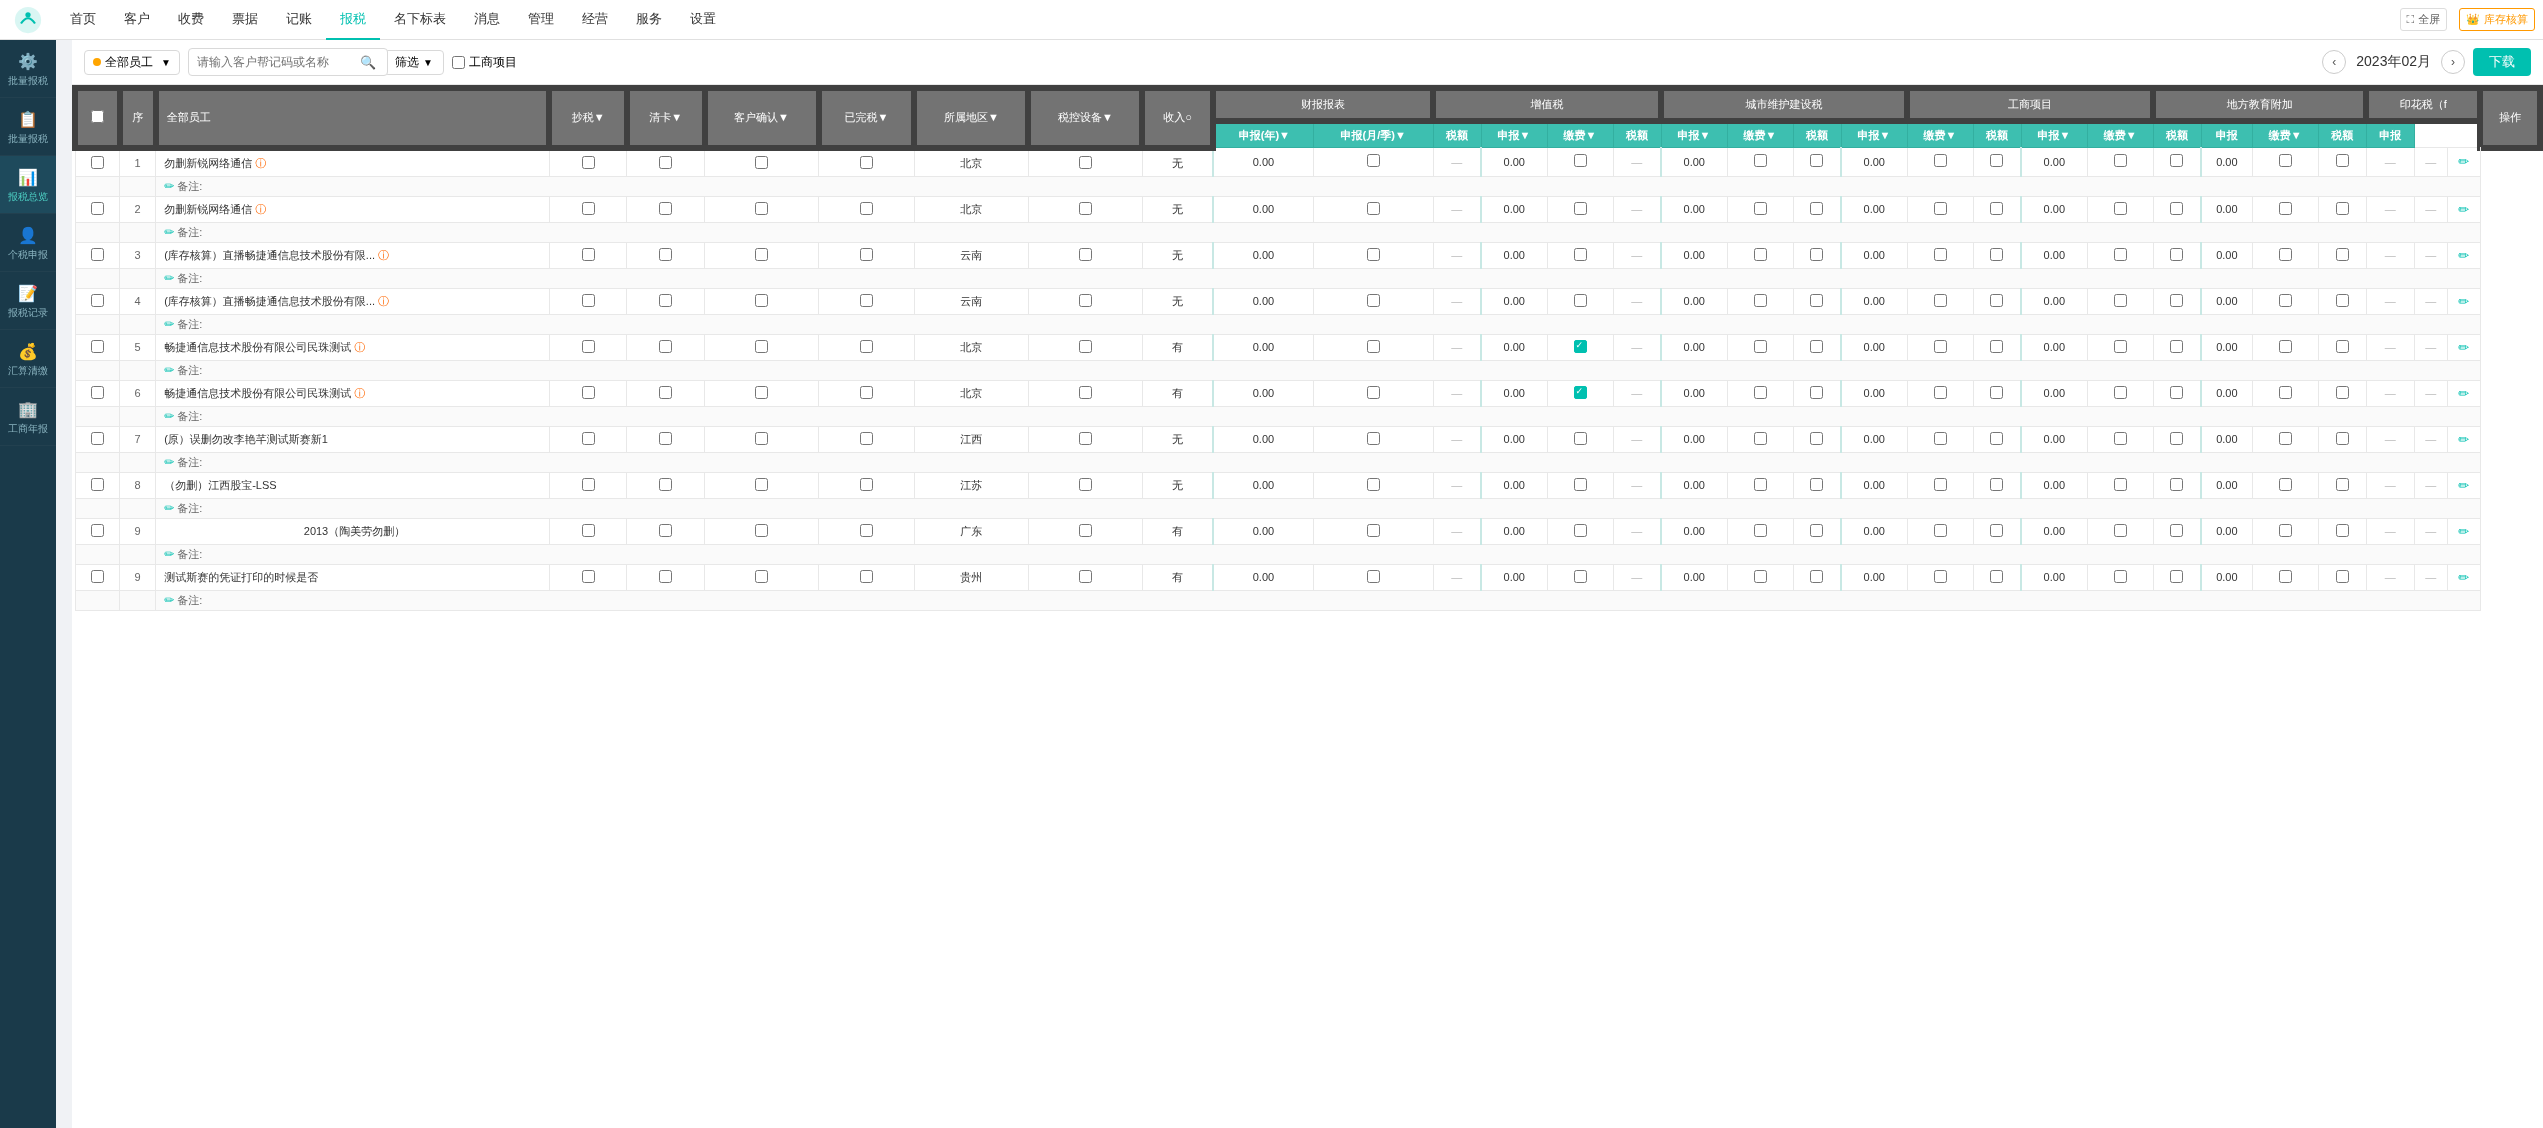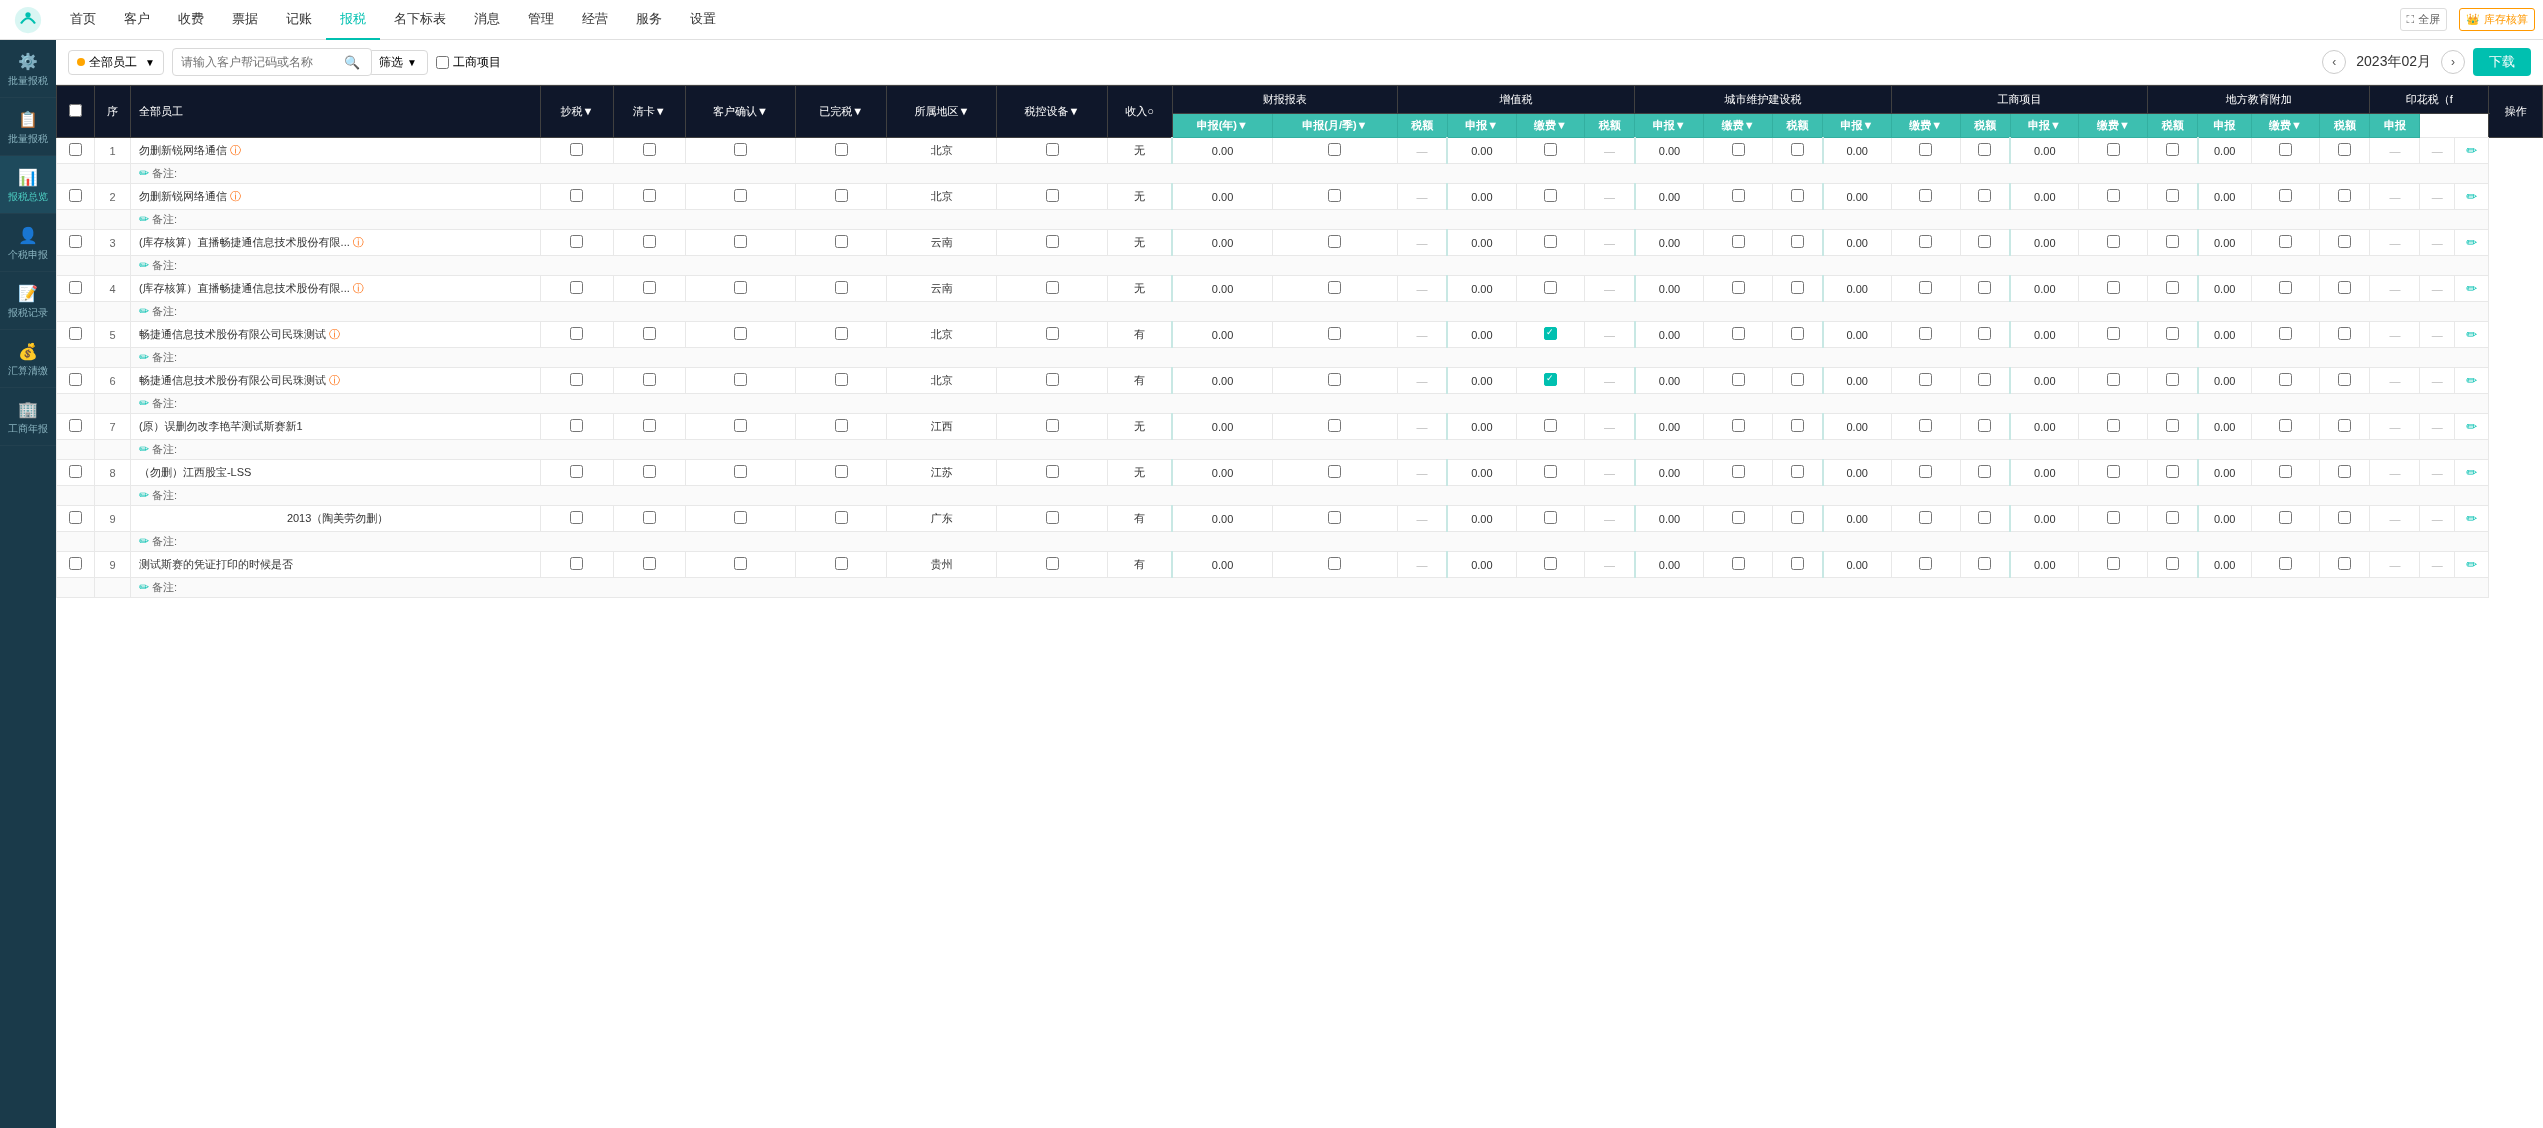--- a/index.html
+++ b/index.html
@@ -102,20 +102,21 @@
       display: flex;
       overflow: hidden;
     }
 
     
     .page-content {
       flex: 1;
       overflow: hidden;
       display: flex;
       flex-direction: column;
+      margin-left: 16px;
     }
 
     
     .toolbar {
       display: flex;
       align-items: center;
       padding: 8px 12px;
       background: #fff;
       border-bottom: 1px solid #e8e8e8;
       gap: 8px;
@@ -210,27 +211,27 @@
     }
 
     table {
       border-collapse: collapse;
       width: 100%;
       min-width: 1800px;
     }
 
     
     .thead-top th {
-      background: #0f172a;
+      background: #737373;
       color: #fff;
       font-weight: 500;
       font-size: 11px;
       padding: 6px 4px;
       text-align: center;
-      border: 1px solid #404040;
+      border: 6px solid #404040;
       white-space: nowrap;
     }
     .thead-sub th {
       background: #3dbfb0;
       color: #fff;
       font-size: 11px;
       padding: 4px 3px;
       text-align: center;
       border: 1px solid #33afa0;
       white-space: nowrap;

